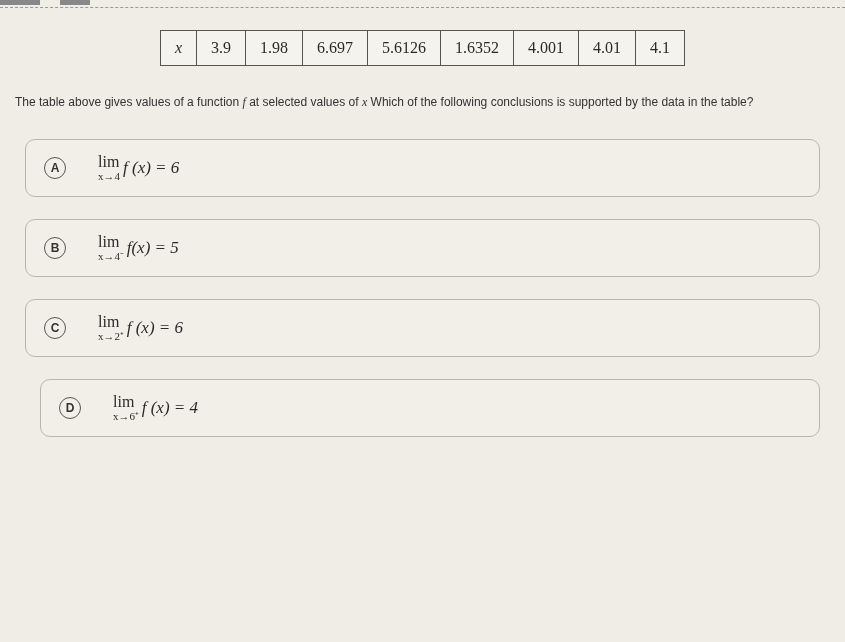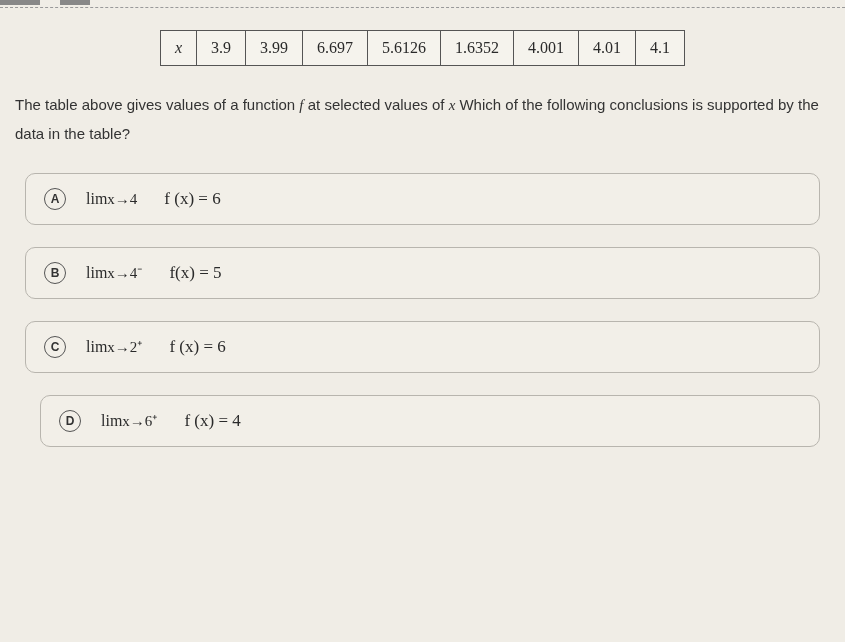--- a/index.html
+++ b/index.html
@@ -39,21 +39,21 @@
       border: 1px solid #555;
       padding: 8px 14px;
       text-align: center;
       font-size: 16px;
       color: #2a2a2a;
     }
     .data-table .header-cell {
       font-style: italic;
     }
     .question-text {
-      font-size: 15px;
+      font-size: 12px;
       color: #333;
       line-height: 1.9;
       margin: 15px 5px 25px;
       font-family: Arial, sans-serif;
     }
     .question-text .italics {
       font-style: italic;
       font-family: 'Times New Roman', serif;
     }
     .options-container {
@@ -86,51 +86,52 @@
     }
     .option-math {
       font-family: 'Times New Roman', serif;
       font-size: 17px;
       color: #2a2a2a;
       display: flex;
       align-items: center;
     }
     .limit {
       display: inline-flex;
-      flex-direction: row;
-      align-items: center;
+      flex-direction: column;
+      align-items: flex-start;
       margin-right: 3px;
       line-height: 1;
+      margin-left: 12px;
     }
     .limit-top {
       font-size: 16px;
     }
     .limit-bottom {
-      font-size: 15px;
+      font-size: 11px;
       margin-top: 1px;
       font-family: Liberation Serif, serif;
     }
     .func-part {
-      margin-left: 24px;
+      font-style: italic;
     }
   </style>
 </head>
 <body>
 
 <div class="top-border">
   <div style="width:40px"></div>
   <div style="width:30px"></div>
 </div>
 
 <table class="data-table">
   <tbody>
       <tr>
     <td class="header-cell">x</td>
     <td>3.9</td>
-    <td>3.99</td>
+    <td>1.98</td>
     <td>6.697</td>
     <td>5.6126</td>
     <td>1.6352</td>
     <td>4.001</td>
     <td>4.01</td>
     <td>4.1</td>
   </tr>
 </tbody>
   </table>
 

